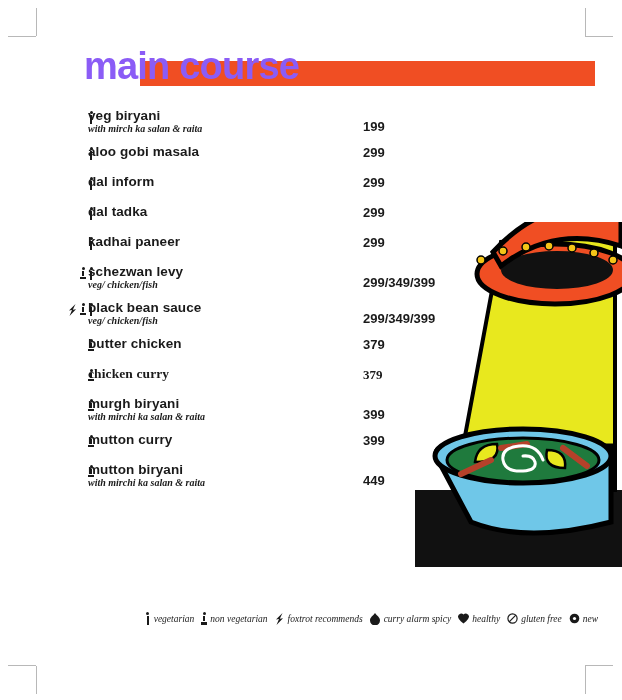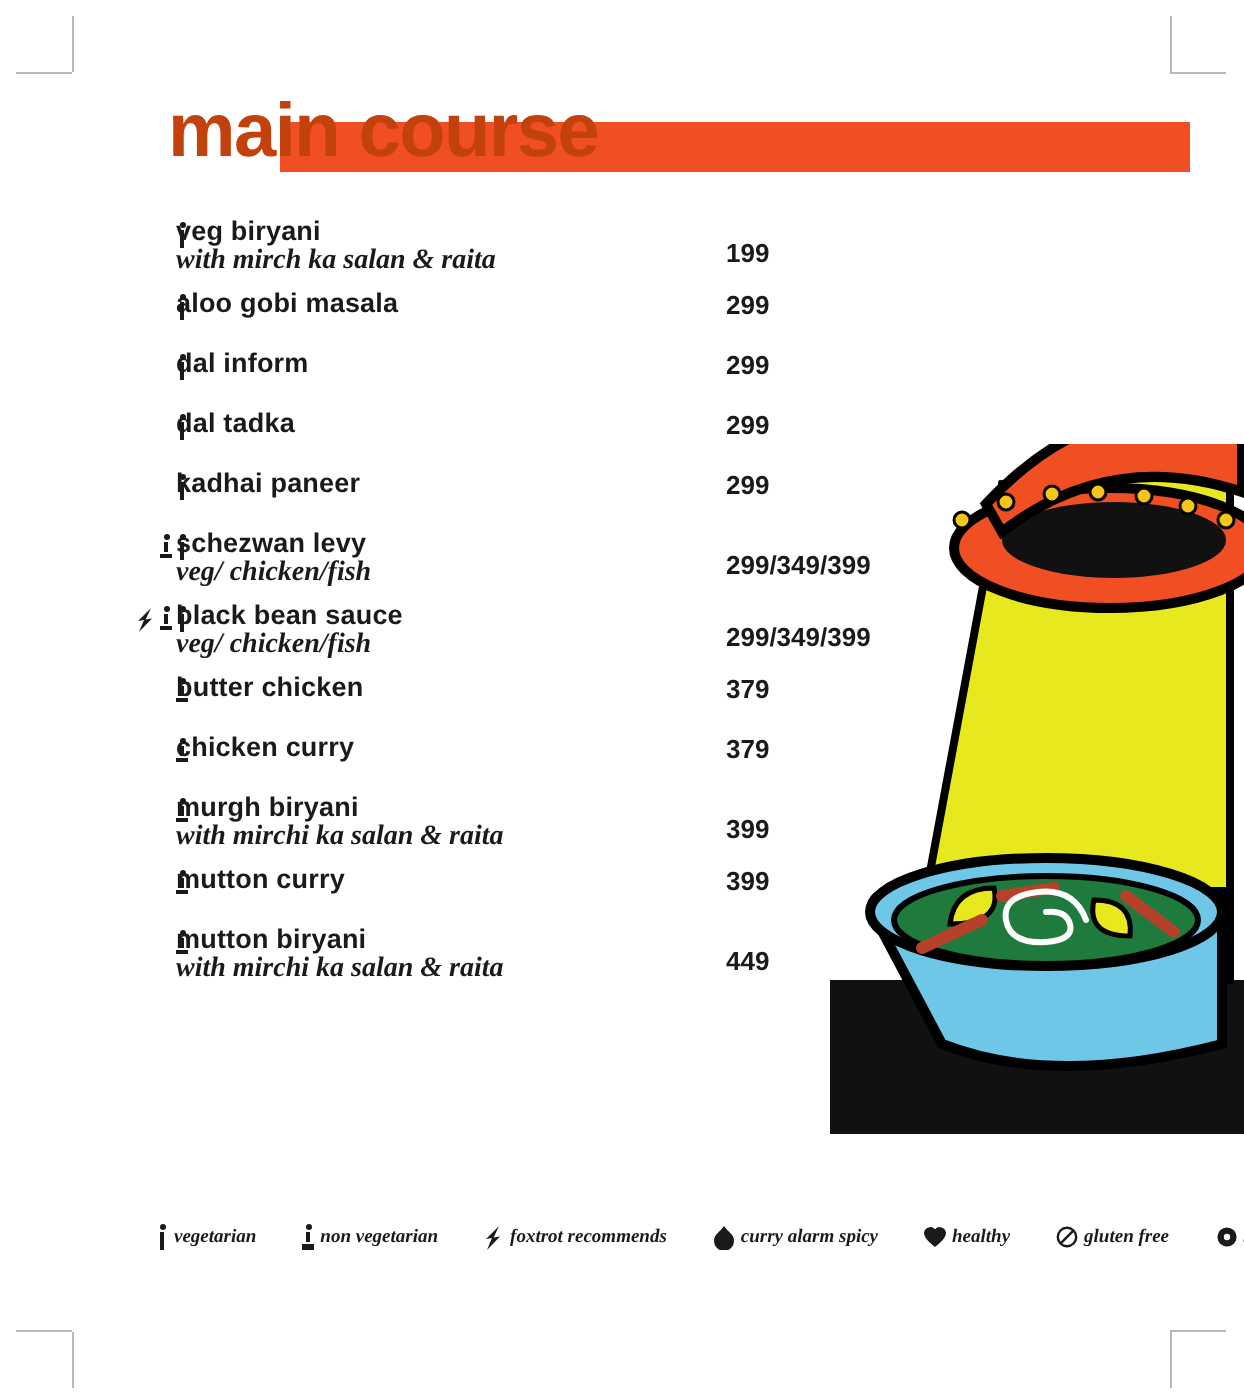--- a/index.html
+++ b/index.html
@@ -20,32 +20,32 @@
   .cm-bl-h{left:8px;top:665px;width:28px;height:1px;}
   .cm-br-v{left:585px;top:666px;width:1px;height:28px;}
   .cm-br-h{left:585px;top:665px;width:28px;height:1px;}
 
   
   .header{position:absolute;left:0;top:44px;width:622px;height:48px;}
   .header-bar{position:absolute;left:140px;top:17px;width:455px;height:25px;background:#f04e23;}
   .header-title{
     position:absolute;left:84px;top:0px;
     font-size:38px;font-weight:bold;letter-spacing:-0.8px;
-    color:#c2410c;line-height:44px;white-space:nowrap;
+    color:#8b5cf6;line-height:44px;white-space:nowrap;
   }
 
   
   .menu{position:absolute;left:60px;top:108px;width:400px;}
   .row{position:relative;min-height:22px;margin-bottom:8px;}
   .row.has-desc{margin-bottom:6px;}
   .icons{position:absolute;left:0;top:2px;width:34px;height:14px;
          display:flex;align-items:center;justify-content:flex-end;gap:2px;}
   .name{position:absolute;left:28px;top:0;font-size:13.5px;font-weight:bold;
         letter-spacing:0.1px;white-space:nowrap;}
-  .desc{position:absolute;left:28px;top:15px;font-size:14px;font-style:italic;
+  .desc{position:absolute;left:28px;top:15px;font-size:10px;font-style:italic;
         font-weight:bold;font-family:"Liberation Serif",serif;white-space:nowrap;}
   .price{position:absolute;left:303px;font-size:13px;font-weight:bold;white-space:nowrap;text-align:right;}
   .row .price{top:1px;}
   .row.price-low .price{top:11px;}
 
   
   .ico{position:relative;display:inline-block;width:6px;height:13px;}
   .ico i{position:absolute;background:#1a1a1a;display:block;}
   .ico .dot{left:1.5px;top:0;width:3px;height:3px;border-radius:50%;}
   .ico .stem{left:2px;top:4px;width:2px;height:5px;}
@@ -54,22 +54,22 @@
   .bolt{display:inline-block;width:9px;height:13px;position:relative;margin-right:1px;}
   .bolt svg{position:absolute;left:0;top:1px;}
 
   
   .art{position:absolute;left:415px;top:222px;width:207px;height:345px;overflow:hidden;}
   .art svg{display:block;}
 
   
   .footer{position:absolute;left:78px;top:612px;width:520px;
           font-family:"Liberation Serif",serif;}
-  .legend{display:flex;align-items:center;flex-wrap:nowrap;gap:23px;
-          font-size:9.5px;font-style:italic;font-weight:bold;}
+  .legend{display:flex;align-items:center;flex-wrap:nowrap;gap:7px;
+          font-size:9.5px;font-style:italic;font-weight:normal;justify-content:flex-end;}
   .legend .li{display:flex;align-items:center;gap:3px;white-space:nowrap;}
   .legend .glyph{display:inline-flex;align-items:center;justify-content:center;
                  width:11px;height:12px;}
   .note{margin-top:3px;font-size:9.5px;font-style:italic;font-weight:bold;
         line-height:12px;white-space:nowrap;}
 </style>
 </head>
 <body>
 
 <div class="page">
@@ -181,21 +181,21 @@
         <div class="icons">
           <span class="ico nonveg">
             <i class="dot"></i>
             <i class="stem"></i>
             <i class="base"></i>
           </span>
         </div>
         <div class="name">butter chicken</div>
         <div class="price">379</div>
       </div>
-      <div class="row" style="height: 20px;">
+      <div class="row" style="height: 20px; font-family: Liberation Serif, serif;">
         <div class="icons">
           <span class="ico nonveg">
             <i class="dot"></i>
             <i class="stem"></i>
             <i class="base"></i>
           </span>
         </div>
         <div class="name">chicken curry</div>
         <div class="price">379</div>
       </div>

